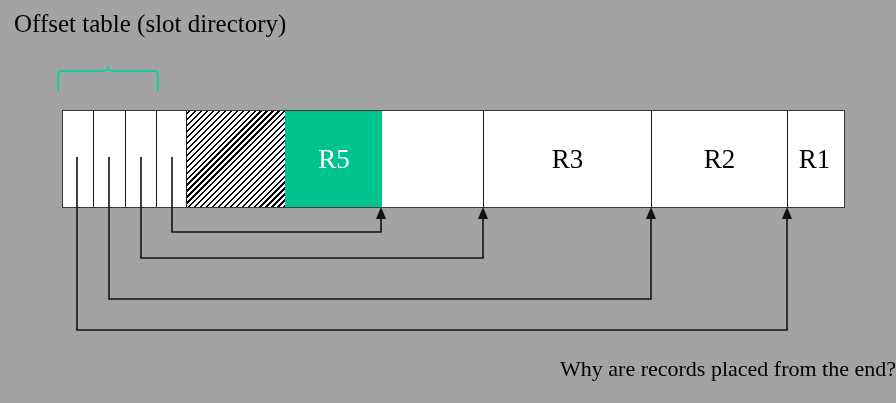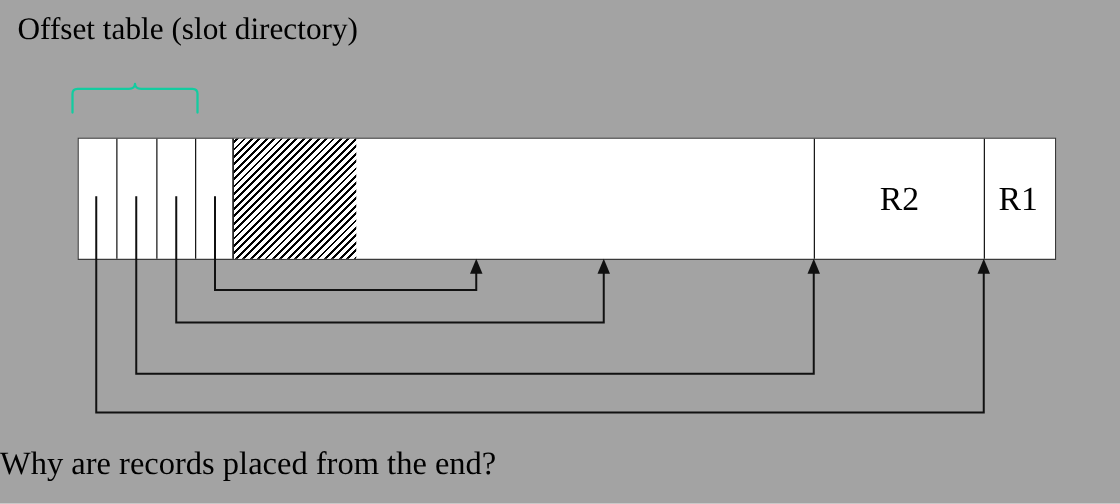--- a/index.html
+++ b/index.html
@@ -31,22 +31,22 @@
   #block-label {
     left: 300px;
     top: 61px;
     font-size: 27px;
     letter-spacing: 0.5px;
   }
   #caption {
     left: 0;
     right: 0;
     top: 358px;
-    text-align: left;
-    font-size: 26px;
+    text-align: right;
+    font-size: 22px;
   }
 
   
   #block-rect {
     position: absolute;
     left: 62px;
     top: 110px;
     width: 783px;
     height: 98px;
     border: 1.6px solid #3a3a3a;
@@ -134,20 +134,26 @@
 
   <div id="block-rect"></div>
 
   <div id="free-space"></div>
 
   <div class="slot-div" style="left:93px"></div>
   <div class="slot-div" style="left:125px"></div>
   <div class="slot-div" style="left:156px"></div>
   <div class="slot-div" style="left:186px"></div>
 
+  <div class="record filled" style="left:285px;width:97px">
+    <span>R5</span>
+  </div>
+  <div class="record" style="left:483px;width:168px">
+    <span>R3</span>
+  </div>
   <div class="record" style="left:651px;width:136px">
     <span>R2</span>
   </div>
   <div class="record" style="left:787px;width:54px">
     <span>R1</span>
   </div>
 
   <svg id="wires" viewBox="0 0 896 403">
 
     <g>

